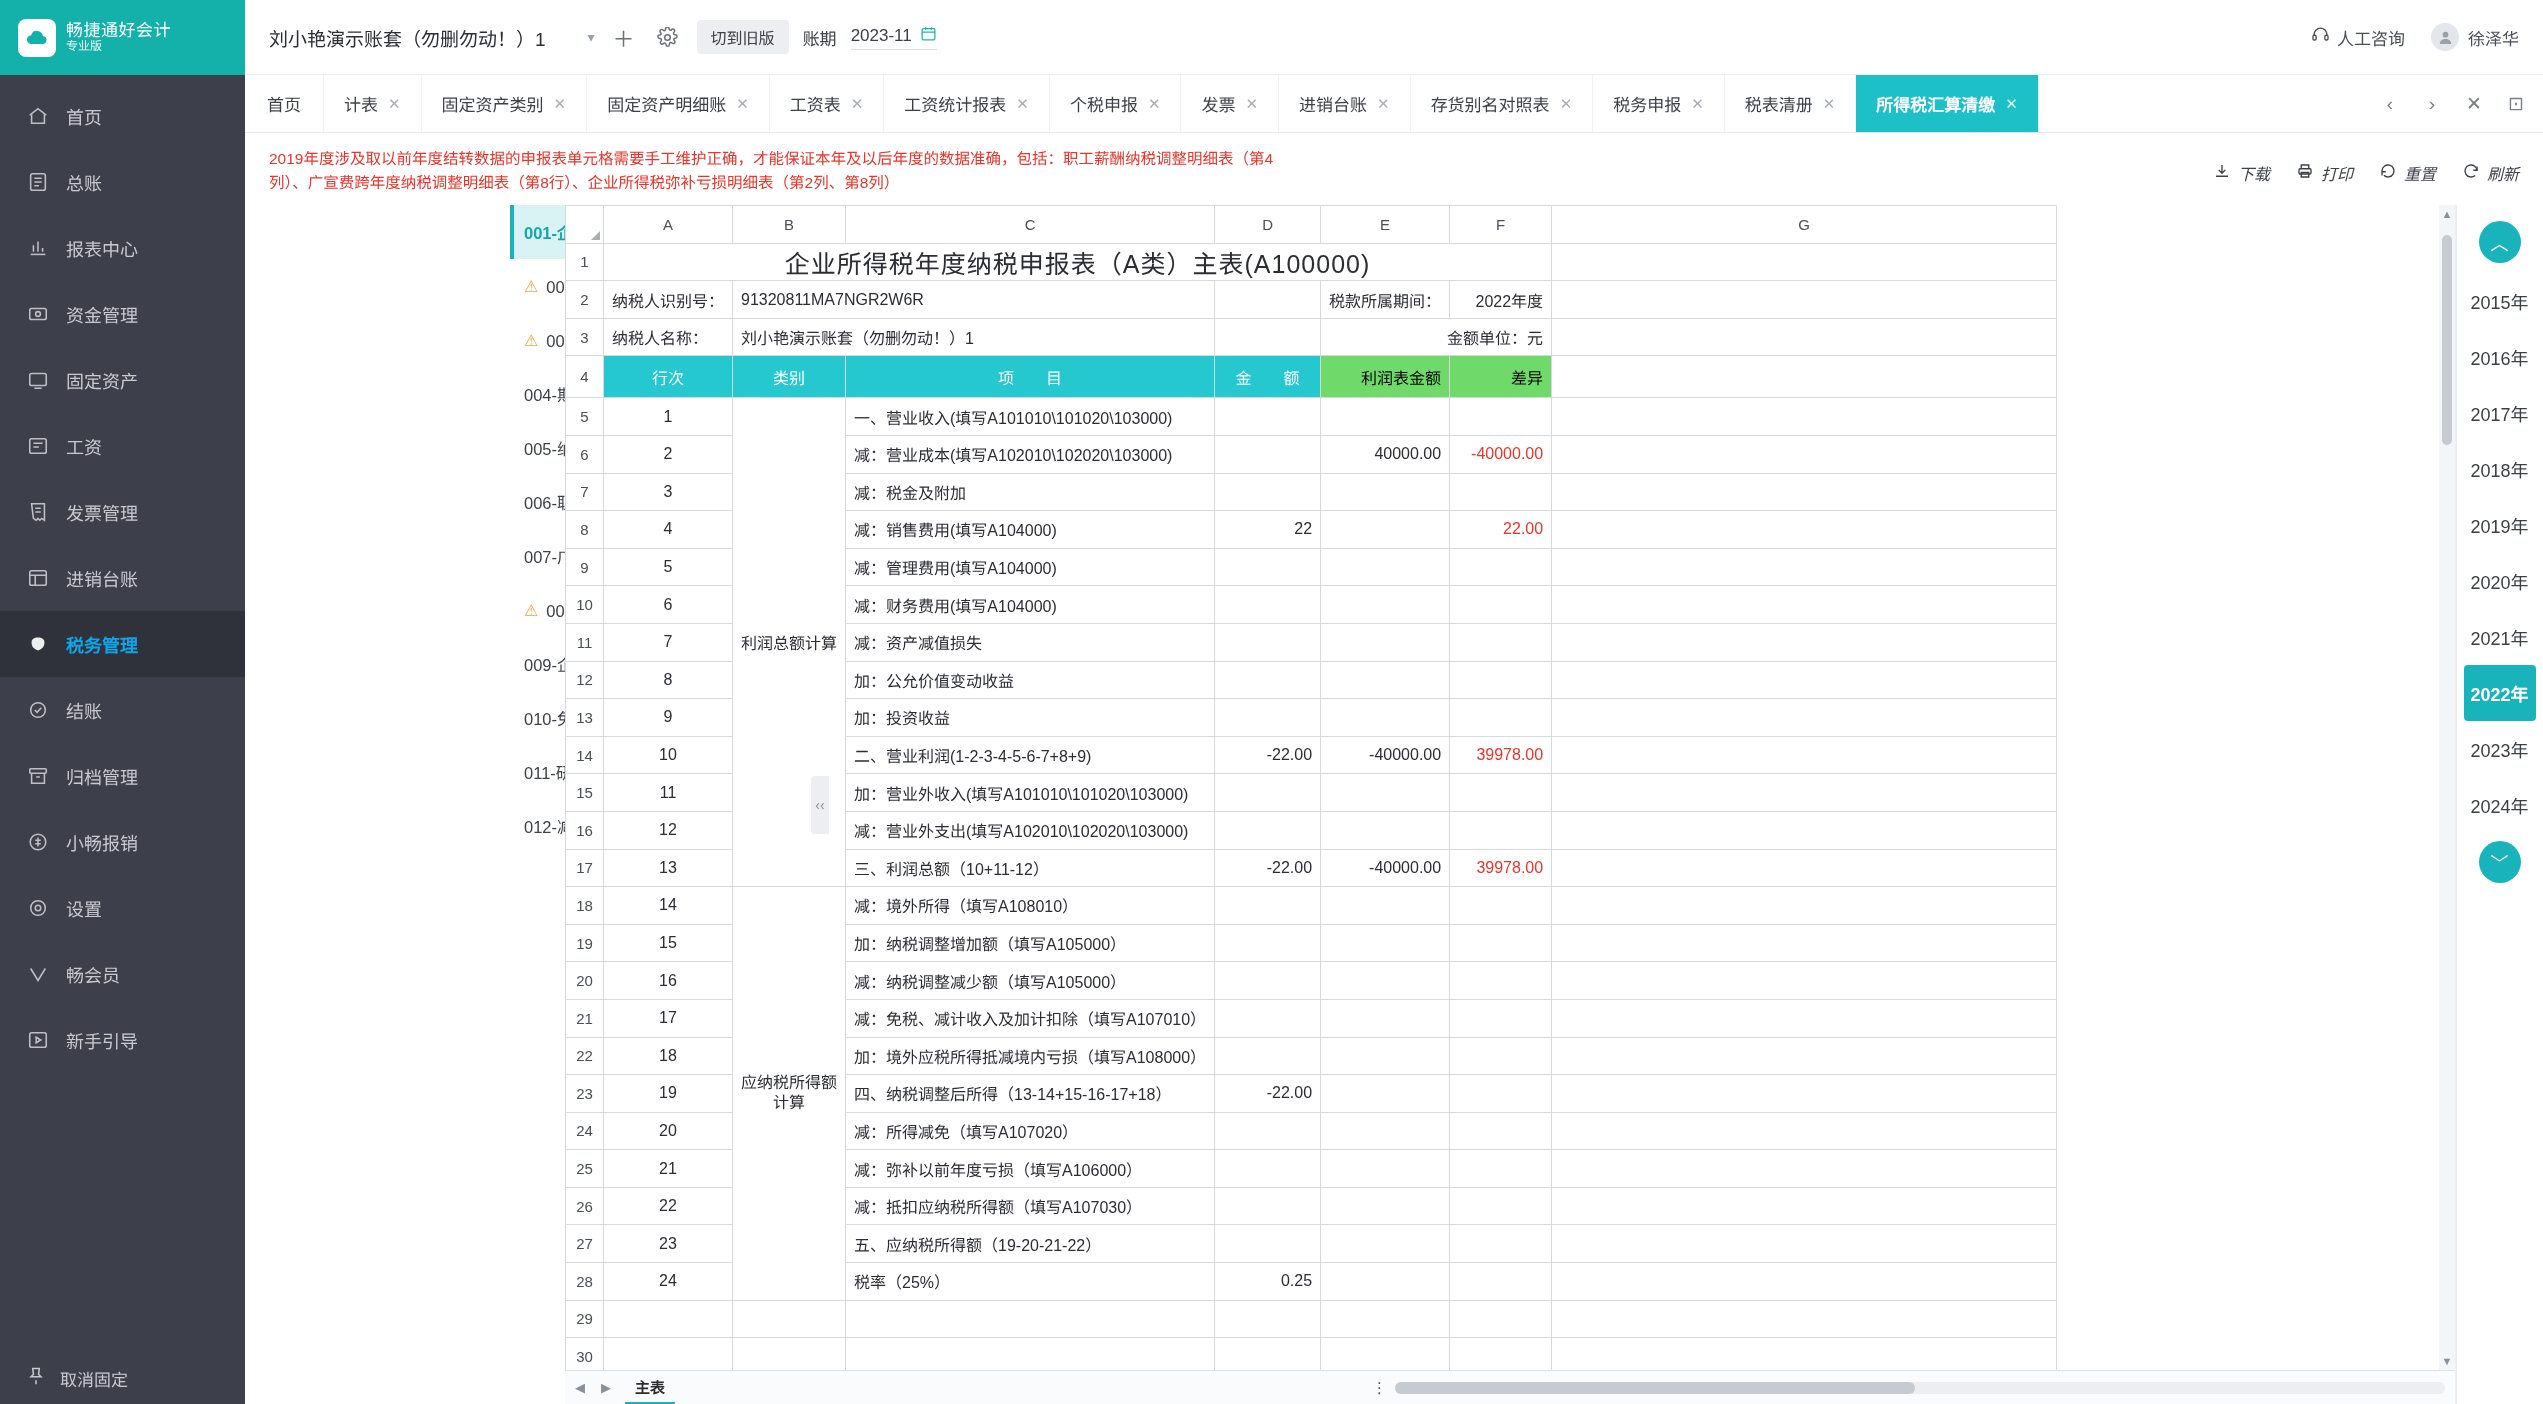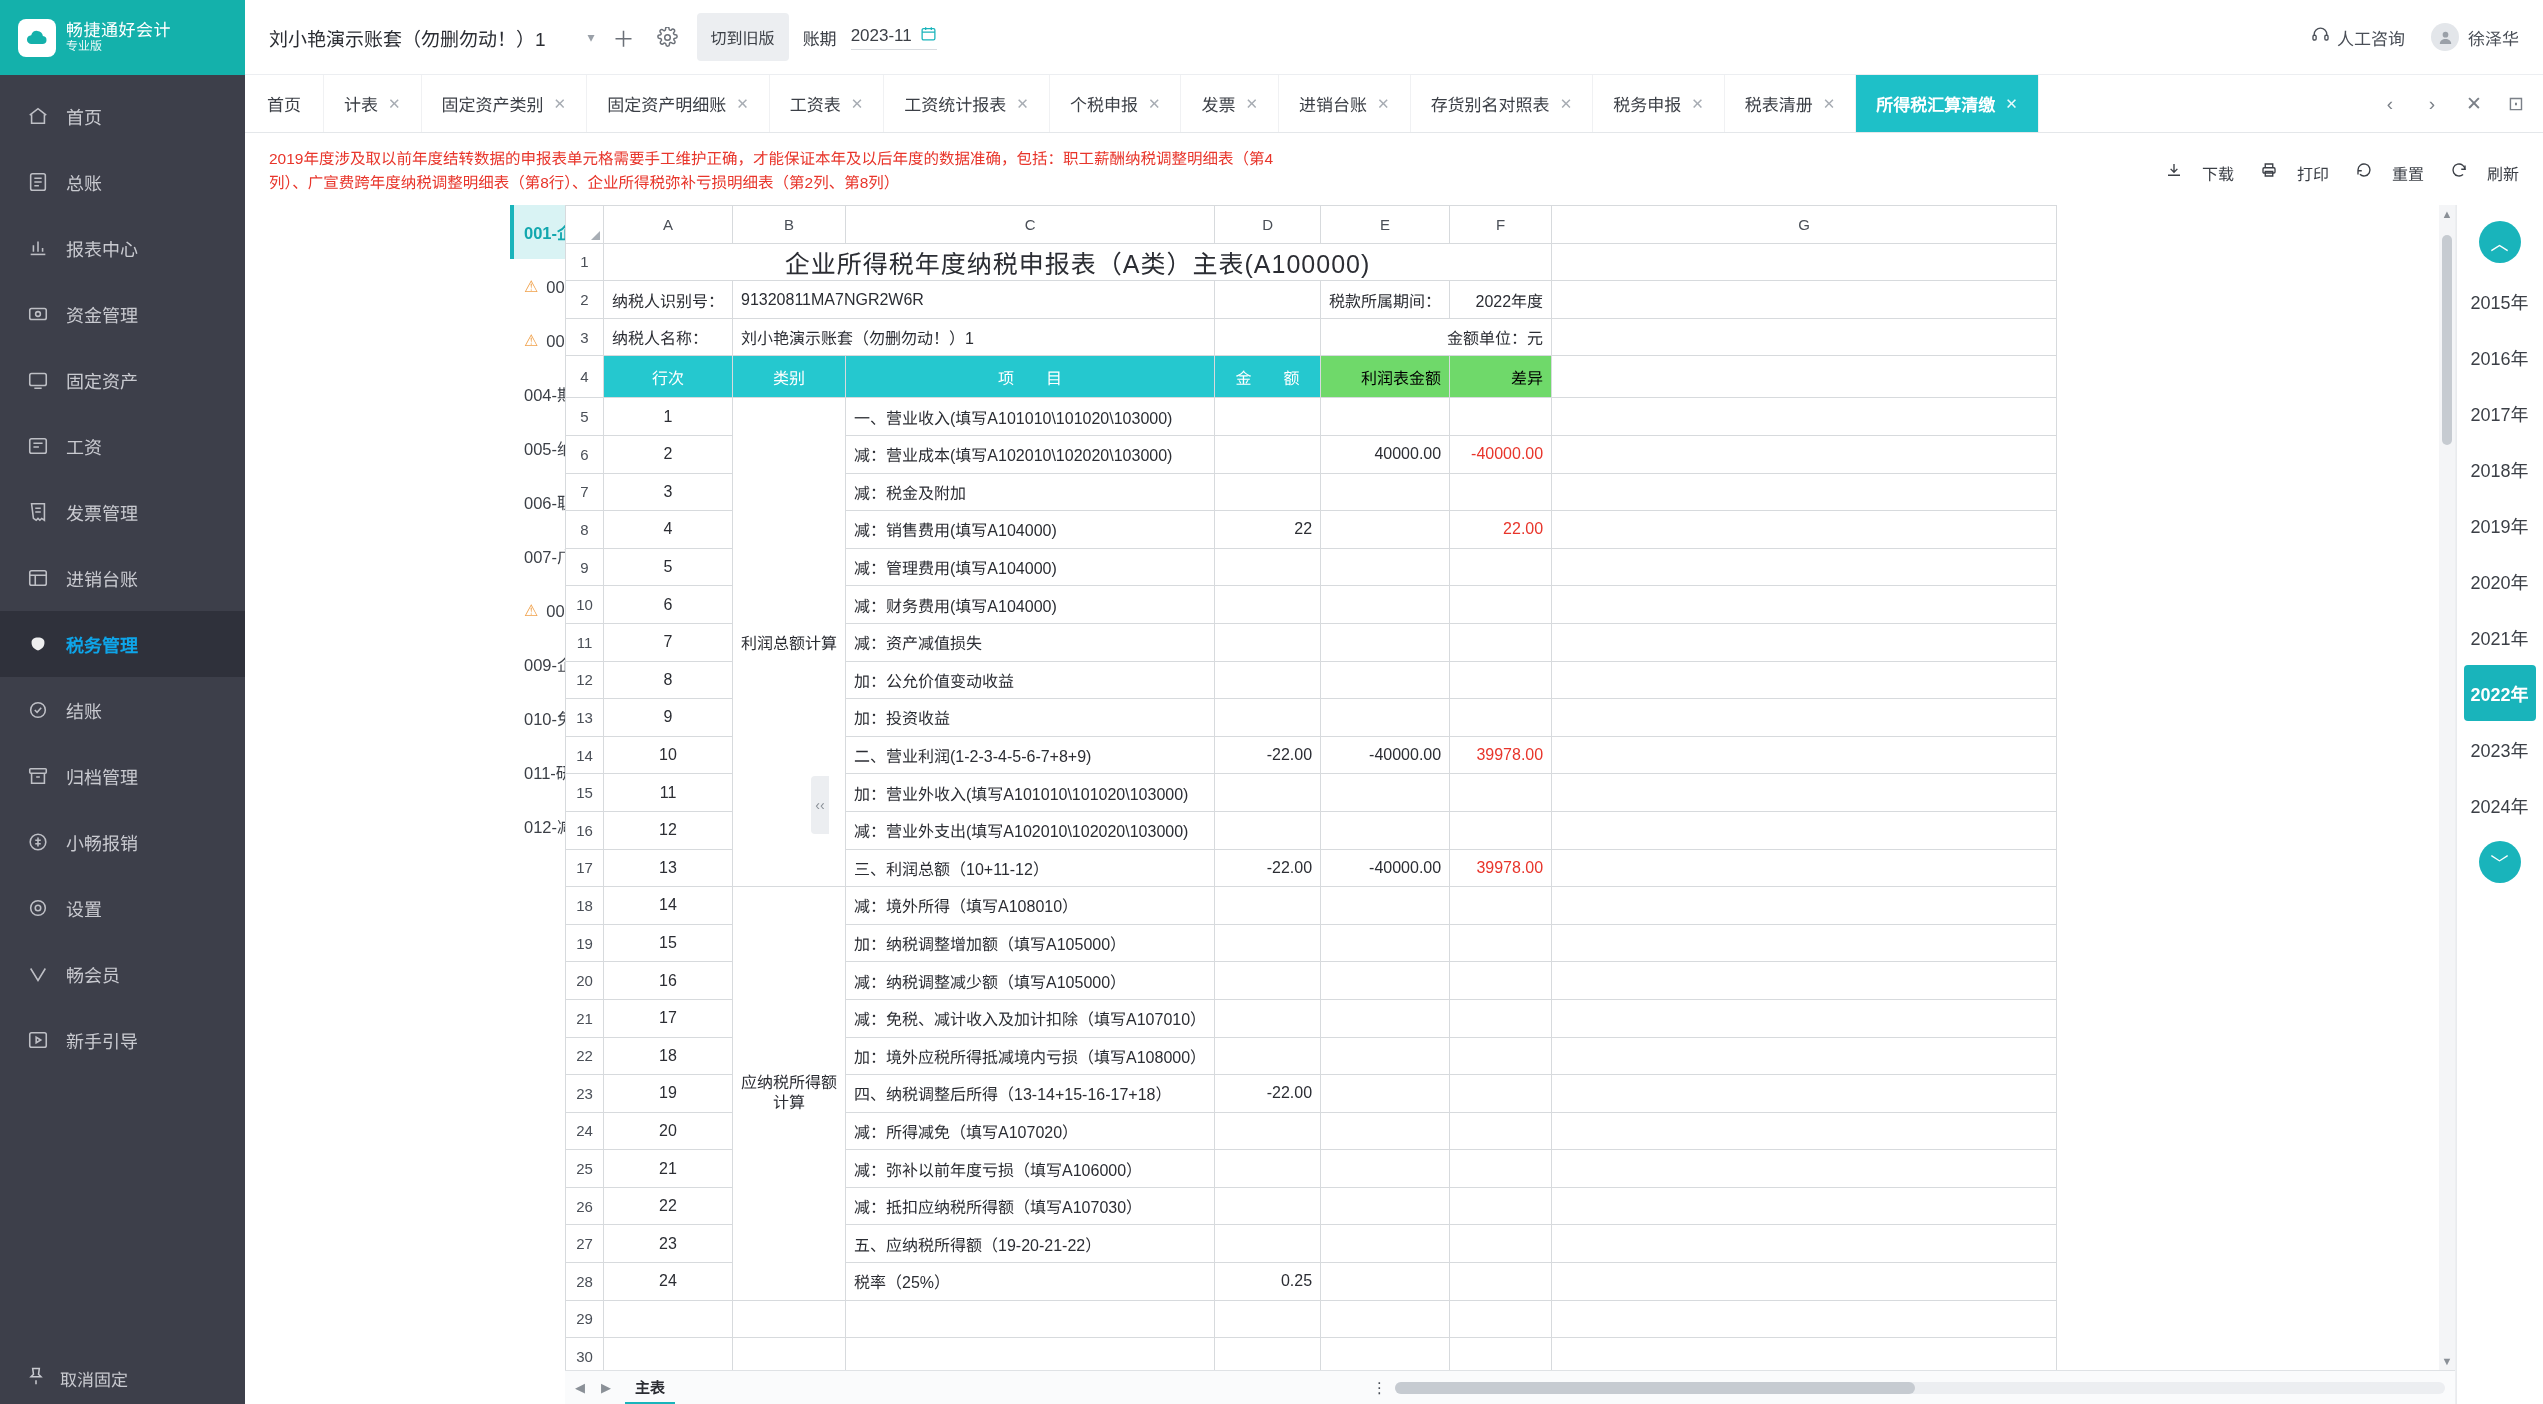--- a/index.html
+++ b/index.html
@@ -45,21 +45,21 @@
     height: 75px; background: #fff; display: flex; align-items: center;
     padding: 0 24px; gap: 14px; border-bottom: 1px solid #eceef1; flex: 0 0 75px;
   }
   .book-name { font-size: 19px; color: #2b2d33; white-space: nowrap; }
   .caret-dn { color: #9aa0a8; font-size: 14px; margin-left: 28px; }
   .icon-btn {
     width: 30px; height: 30px; display: flex; align-items: center; justify-content: center;
     color: #6b7078; font-size: 22px; cursor: pointer;
   }
   .btn-switch {
-    height: 48px; padding: 0 14px; background: #eceef1; border-radius: 4px;
+    height: 34px; padding: 0 14px; background: #eceef1; border-radius: 4px;
     display: flex; align-items: center; font-size: 16px; color: #3b3f46; cursor: pointer;
   }
   .period-label { font-size: 17px; color: #3b3f46; }
   .period-value {
     font-size: 17px; color: #3b3f46; display: flex; align-items: center; gap: 8px;
     border-bottom: 1px solid #d9dce0; padding-bottom: 2px;
   }
   .topbar-right { margin-left: auto; display: flex; align-items: center; gap: 26px; }
   .service { display: flex; align-items: center; gap: 7px; color: #4a4f57; font-size: 17px; cursor: pointer;}
   .user { display: flex; align-items: center; gap: 9px; color: #4a4f57; font-size: 17px; cursor: pointer;}
@@ -82,21 +82,21 @@
   .tab.home { padding: 0 22px; }
   .tabbar-ctrl { display: flex; align-items: center; gap: 0; padding: 0 6px; }
   .tabbar-ctrl .icon-btn { width: 42px; font-size: 19px; color: #7b8088;}
 
   
   .noticebar { display: flex; align-items: flex-start; padding: 14px 24px 10px 24px; background: #fff; }
   .notice {
     color: #e8352b; font-size: 15.5px; line-height: 1.55; max-width: 1400px;
   }
   .notice-actions { margin-left: auto; display: flex; align-items: center; gap: 26px; padding-top: 14px; }
-  .act { display: flex; gap: 19px; font-size: 16px; color: #3b3f46; cursor: pointer; white-space: nowrap;}
+  .act { display: flex; align-items: center; gap: 7px; font-size: 16px; color: #3b3f46; cursor: pointer; white-space: nowrap; font-style: italic;}
 
   
   .content { flex: 1; display: flex; min-height: 0; background: #fff; position: relative; }
 
   
   .formlist { width: 320px; flex: 0 0 320px; padding: 0 0 0 265px; position: relative; }
   .formlist-inner { position: absolute; left: 265px; top: 0; width: 300px; }
   .fl-item {
     height: 54px; display: flex; align-items: center; gap: 8px;
     padding: 0 12px 0 14px; font-size: 16.5px; color: #3b3f46; cursor: pointer;

